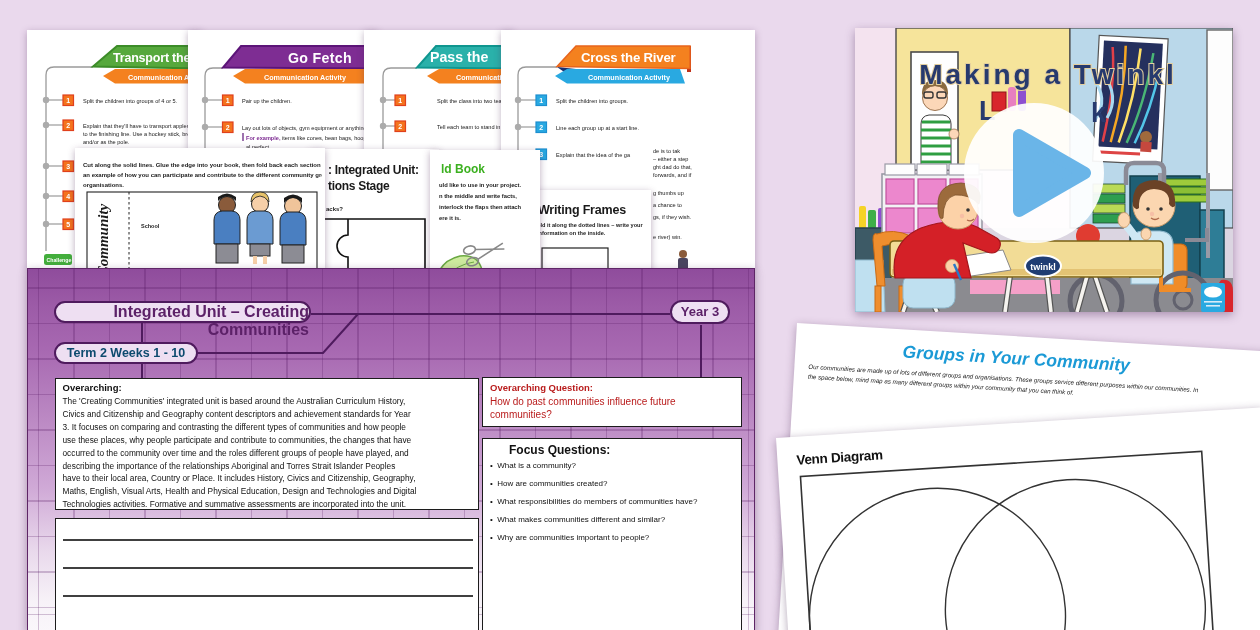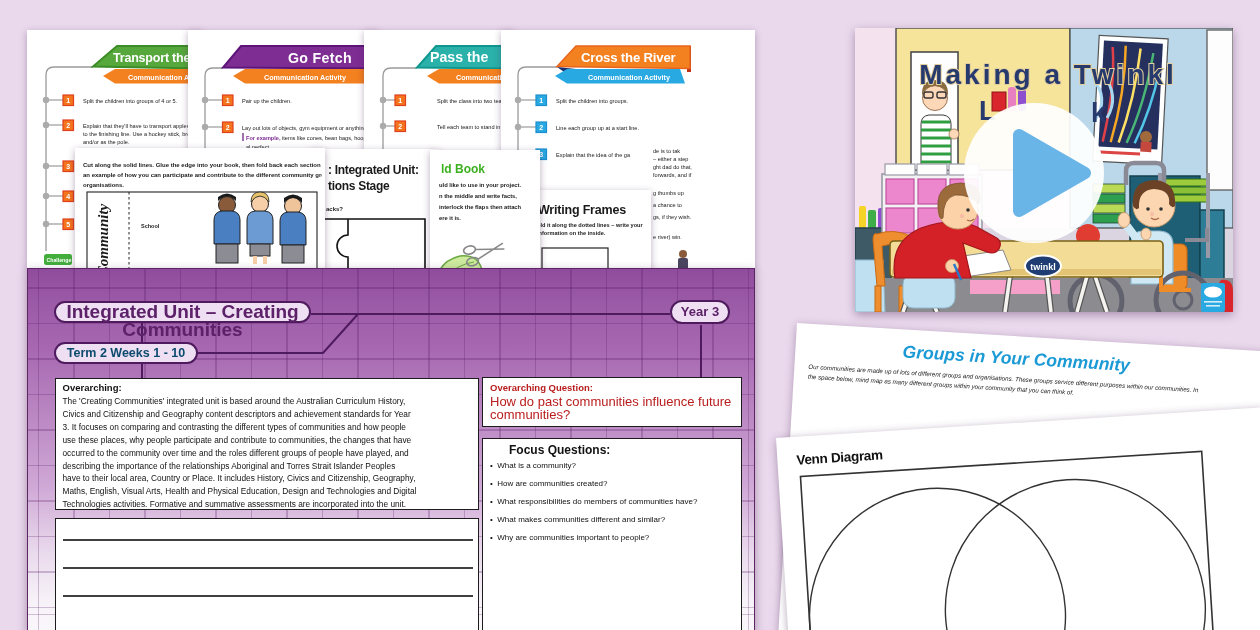--- a/index.html
+++ b/index.html
@@ -256,21 +256,21 @@
     background-position: 10px 0px, 0px -17px, 0 0;">
 
     <svg class="abs" style="left:0;top:0;" width="726" height="362" viewBox="0 0 726 362">
       <path d="M283,45 L642,45" stroke="#4f1b5e" stroke-width="2" fill="none"></path>
       <path d="M170,84 L295,84 L330,45" stroke="#4f1b5e" stroke-width="2" fill="none"></path>
       <path d="M114,54 L114,73" stroke="#4f1b5e" stroke-width="2" fill="none"></path>
       <path d="M114,95 L114,109" stroke="#4f1b5e" stroke-width="2" fill="none"></path>
       <path d="M673,56 L673,108" stroke="#4f1b5e" stroke-width="2" fill="none"></path>
     </svg>
 
-    <div class="abs" style="left:26px;top:32px;width:253px;height:18px;background:#eedff2;border:2px solid #4f1b5e;border-radius:11px;line-height:18px;text-align:center;font-size:19px;font-weight:bold;color:#5c2168;">Integrated Unit – Creating Communities</div>
+    <div class="abs" style="left:26px;top:32px;width:253px;height:18px;background:#eedff2;border:2px solid #4f1b5e;border-radius:11px;line-height:18px;text-align:right;font-size:16px;font-weight:bold;color:#5c2168;">Integrated Unit – Creating Communities</div>
 
     <div class="abs" style="left:642px;top:31px;width:56px;height:20px;background:#eedff2;border:2px solid #4f1b5e;border-radius:12px;line-height:20px;text-align:center;font-size:13px;font-weight:bold;color:#5c2168;">Year 3</div>
 
     <div class="abs" style="left:26px;top:73px;width:140px;height:18px;background:#eedff2;border:2px solid #4f1b5e;border-radius:11px;line-height:18px;text-align:center;font-size:12.5px;font-weight:bold;color:#0c4a6e;">Term 2 Weeks 1 - 10</div>
 
     <div class="abs" style="left:26.5px;top:109px;width:424px;height:132px;background:#fff;border:1.8px solid #1c1c1c;box-sizing:border-box;padding:3px 0 0 7px;color:#111;">
       <div style="font-size:9.5px;font-weight:bold;margin-bottom:2px;">Overarching:</div>
       <div style="font-size:8.3px;line-height:12.9px;white-space:nowrap;">The 'Creating Communities' integrated unit is based around the Australian Curriculum History,<br>Civics and Citizenship and Geography content descriptors and achievement standards for Year<br>3. It focuses on comparing and contrasting the different types of communities and how people<br>use these places, why people participate and contribute to communities, the changes that have<br>occurred to the community over time and the roles different groups of people have played, and<br>describing the importance of the relationships Aboriginal and Torres Strait Islander Peoples<br>have to their local area, Country or Place. It includes History, Civics and Citizenship, Geography,<br>Maths, English, Visual Arts, Health and Physical Education, Design and Technologies and Digital<br>Technologies activities. Formative and summative assessments are incorporated into the unit.</div>
     </div>
 
@@ -278,21 +278,21 @@
 
       <svg width="420" height="105" viewBox="0 0 420 105">
         <line x1="0" y1="17" x2="410" y2="17" stroke="#000" stroke-width="1.3"></line>
         <line x1="0" y1="45" x2="410" y2="45" stroke="#000" stroke-width="1.3"></line>
         <line x1="0" y1="73" x2="410" y2="73" stroke="#000" stroke-width="1.3"></line>
       </svg>
     </div>
 
     <div class="abs" style="left:454px;top:108px;width:260px;height:50px;background:#fff;border:1.8px solid #1c1c1c;box-sizing:border-box;padding:4px 0 0 7px;color:#b91c1c;">
       <div style="font-size:9.5px;font-weight:bold;margin-bottom:2px;">Overarching Question:</div>
-      <div style="font-size:13px;line-height:13px;">How do past communities influence future<br>communities?</div>
+      <div style="font-size:10px;line-height:13px;">How do past communities influence future<br>communities?</div>
     </div>
 
     <div class="abs" style="left:454px;top:169px;width:260px;height:193px;background:#fff;border:1.8px solid #1c1c1c;box-sizing:border-box;padding:4px 0 0 7px;color:#111;">
       <div style="font-size:12px;font-weight:bold;margin-bottom:3px;padding-left:19px;">Focus Questions:</div>
       <div style="font-size:8px;line-height:11px;">
         <div style="margin-bottom:7px;">•&nbsp; What is a community?</div>
         <div style="margin-bottom:7px;">•&nbsp; How are communities created?</div>
         <div style="margin-bottom:7px;">•&nbsp; What responsibilities do members of communities have?</div>
         <div style="margin-bottom:7px;">•&nbsp; What makes communities different and similar?</div>
         <div style="margin-bottom:7px;">•&nbsp; Why are communities important to people?</div>

